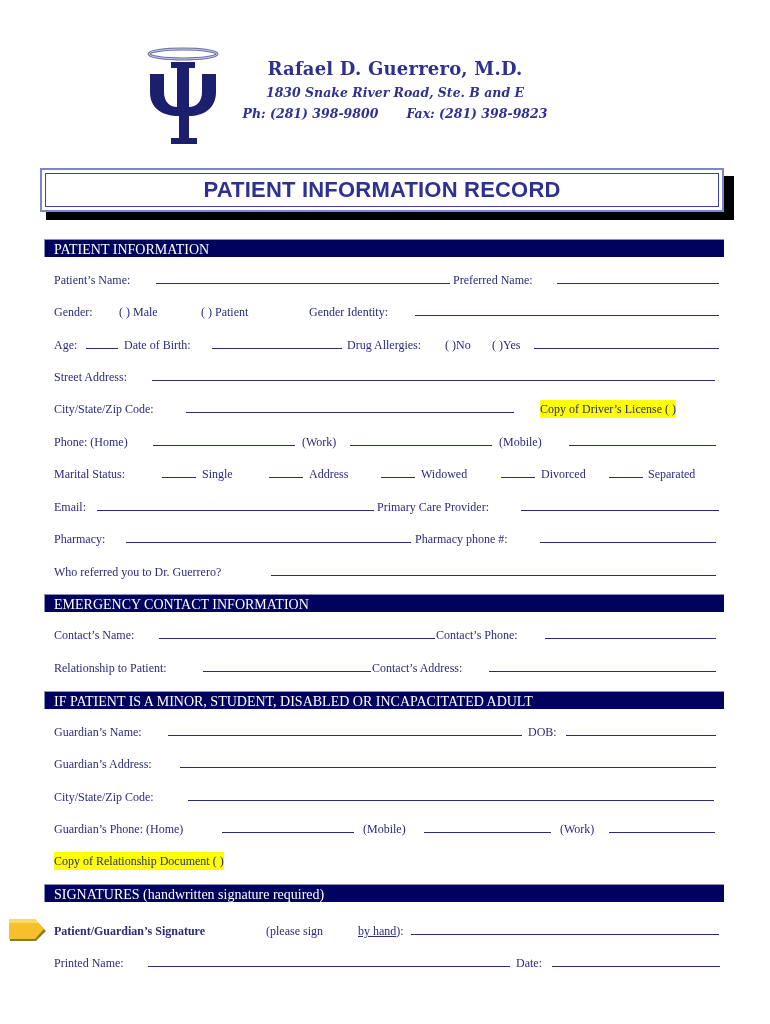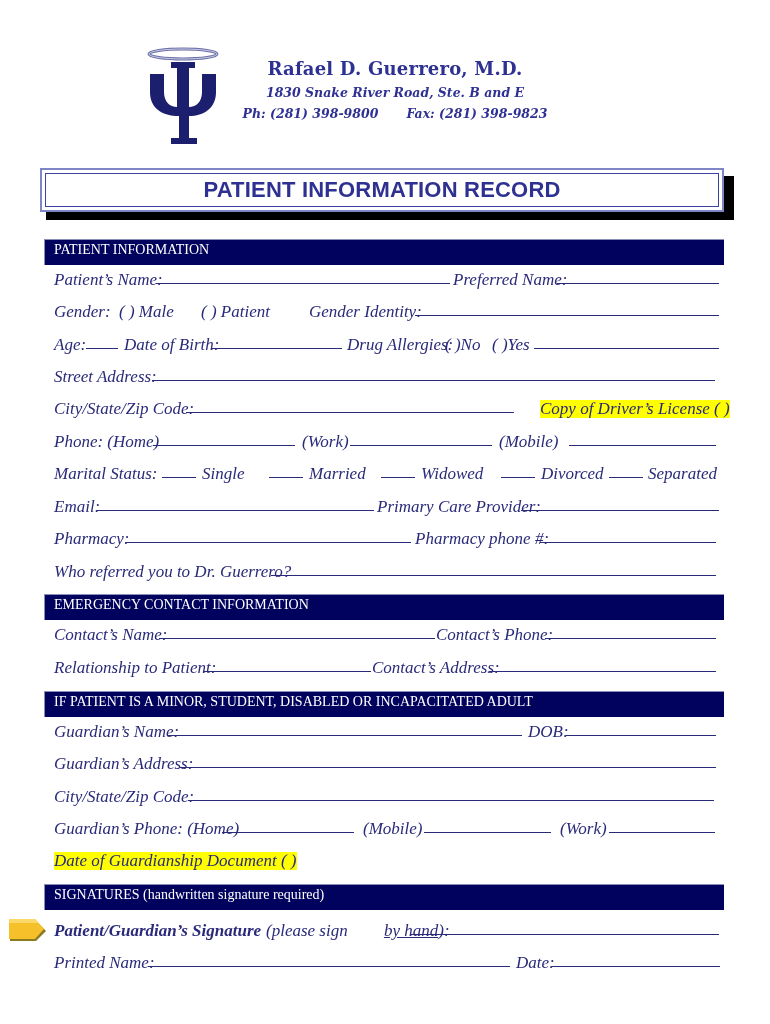--- a/index.html
+++ b/index.html
@@ -12,23 +12,23 @@
     .lh-name { font-family: "DejaVu Serif", serif; font-weight: bold; font-size: 18px; letter-spacing: 0.2px; line-height: 26px; }
     .lh-line { font-family: "DejaVu Serif", serif; font-style: italic; font-weight: bold; font-size: 12.5px; line-height: 21px; }
     .lh-phone { display: flex; justify-content: center; gap: 28px; }
 
     .title-wrap { position: absolute; left: 40px; top: 168px; width: 684px; height: 46px; }
     .title-shadow { position: absolute; left: 6px; top: 8px; width: 688px; height: 44px; background: #000; }
     .title-box { position: absolute; left: 0; top: 0; width: 684px; height: 44px; background: #fff; border: 2px solid #7f86c8; }
     .title-inner { position: absolute; left: 3px; top: 3px; right: 3px; bottom: 3px; border: 1px solid #3b45a0; display: flex; align-items: center; justify-content: center; }
     .title-text { font-family: Liberation Sans, sans-serif; font-weight: bold; font-size: 22px; color: #2e3192; letter-spacing: 0.2px; }
 
-    .section-bar { position: absolute; left: 44px; width: 680px; height: 26px; background: #01025e; border-top: 1px solid #8a8fb8; border-left: 1px solid #8a8fb8; color: #fff; font-family: "Liberation Serif", serif; font-size: 14px; line-height: 19px; padding-left: 9px; }
-
-    .row { position: absolute; left: 54px; width: 670px; height: 18px; font-family: "Liberation Serif", serif; font-size: 17px; color: #2a2a7a; white-space: nowrap; line-height: 18px; font-style: italic; }
+    .section-bar { position: absolute; left: 44px; width: 680px; height: 18px; background: #01025e; border-top: 1px solid #8a8fb8; border-left: 1px solid #8a8fb8; color: #fff; font-family: "Liberation Serif", serif; font-size: 14px; line-height: 19px; padding-left: 9px; }
+
+    .row { position: absolute; left: 54px; width: 670px; height: 18px; font-family: "Liberation Serif", serif; font-size: 12px; color: #2a2a7a; white-space: nowrap; line-height: 18px; }
     .row span { position: absolute; top: 0; }
     .blank { display: inline-block; border-bottom: 1px solid #2a2a7a; height: 13px; vertical-align: baseline; }
     .hl { background: #ffff00; }
     .b { font-weight: bold; }
     .u { text-decoration: underline; padding-left: 32px; }
 
     .sign-arrow { position: absolute; left: 8px; top: 917px; width: 40px; height: 26px; }
   </style>
 </head>
 <body>
@@ -104,21 +104,21 @@
   <span style="left:296px; width:142px;" class="blank"></span>
   <span style="left:445px">(Mobile)</span>
   <span style="left:515px; width:147px;" class="blank"></span>
 </div>
 
 <div class="row" style="top:465px;">
   <span style="left:0">Marital Status:</span>
   <span style="left:108px; width:34px;" class="blank"></span>
   <span style="left:148px">Single</span>
   <span style="left:215px; width:34px;" class="blank"></span>
-  <span style="left:255px">Married</span>
+  <span style="left:255px">Address</span>
   <span style="left:327px; width:34px;" class="blank"></span>
   <span style="left:367px">Widowed</span>
   <span style="left:447px; width:34px;" class="blank"></span>
   <span style="left:487px">Divorced</span>
   <span style="left:555px; width:34px;" class="blank"></span>
   <span style="left:594px">Separated</span>
 </div>
 
 <div class="row" style="top:498px;">
   <span style="left:0">Email:</span>
@@ -177,21 +177,21 @@
 <div class="row" style="top:820px;">
   <span style="left:0">Guardian’s Phone: (Home)</span>
   <span style="left:168px; width:132px;" class="blank"></span>
   <span style="left:309px">(Mobile)</span>
   <span style="left:370px; width:127px;" class="blank"></span>
   <span style="left:506px">(Work)</span>
   <span style="left:555px; width:106px;" class="blank"></span>
 </div>
 
 <div class="row" style="top:852px;">
-  <span style="left:0" class="hl">Date of Guardianship Document (    )</span>
+  <span style="left:0" class="hl">Copy of Relationship Document (    )</span>
 </div>
 
 <div class="section-bar" style="top:884px;">SIGNATURES (handwritten signature required)</div>
 
 <svg class="sign-arrow" viewBox="0 0 40 26">
   <path d="M2 4 H28 L38 14 L28 24 H2 Z" fill="#8a7a20"></path>
   <path d="M1 2 H27 L36 12 L27 22 H1 Z" fill="#f5c02a"></path>
   <path d="M1 2 H27 L31 6 H1 Z" fill="#fbd968"></path>
 </svg>
 

